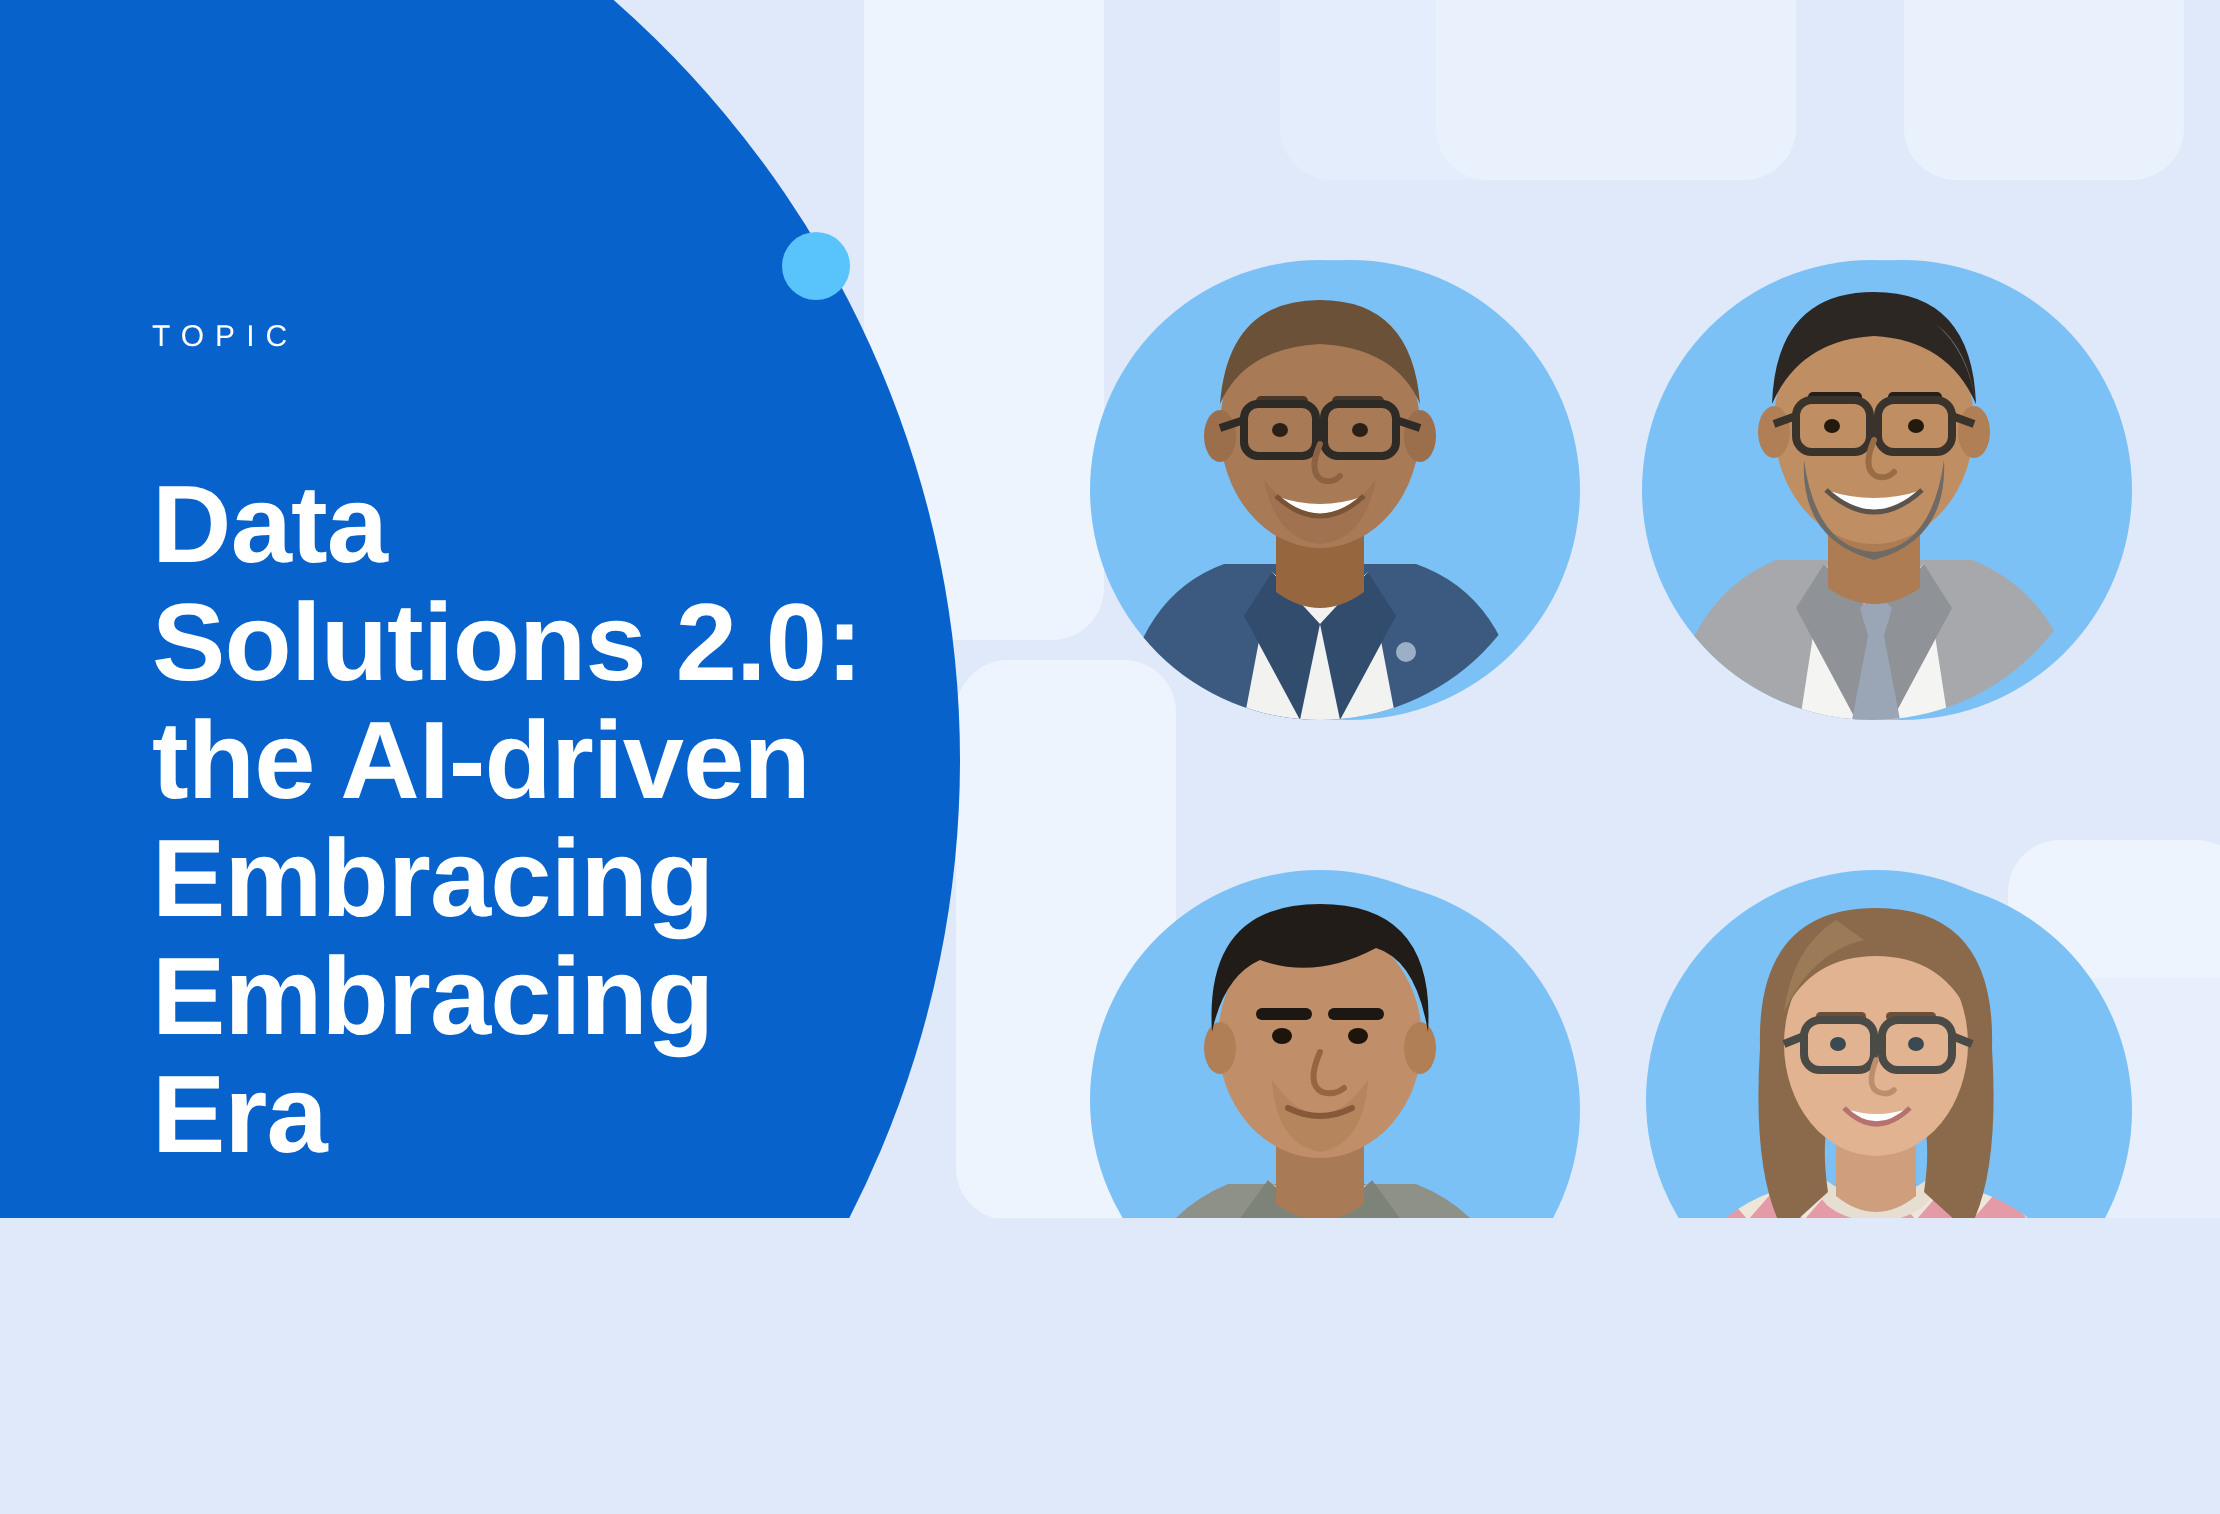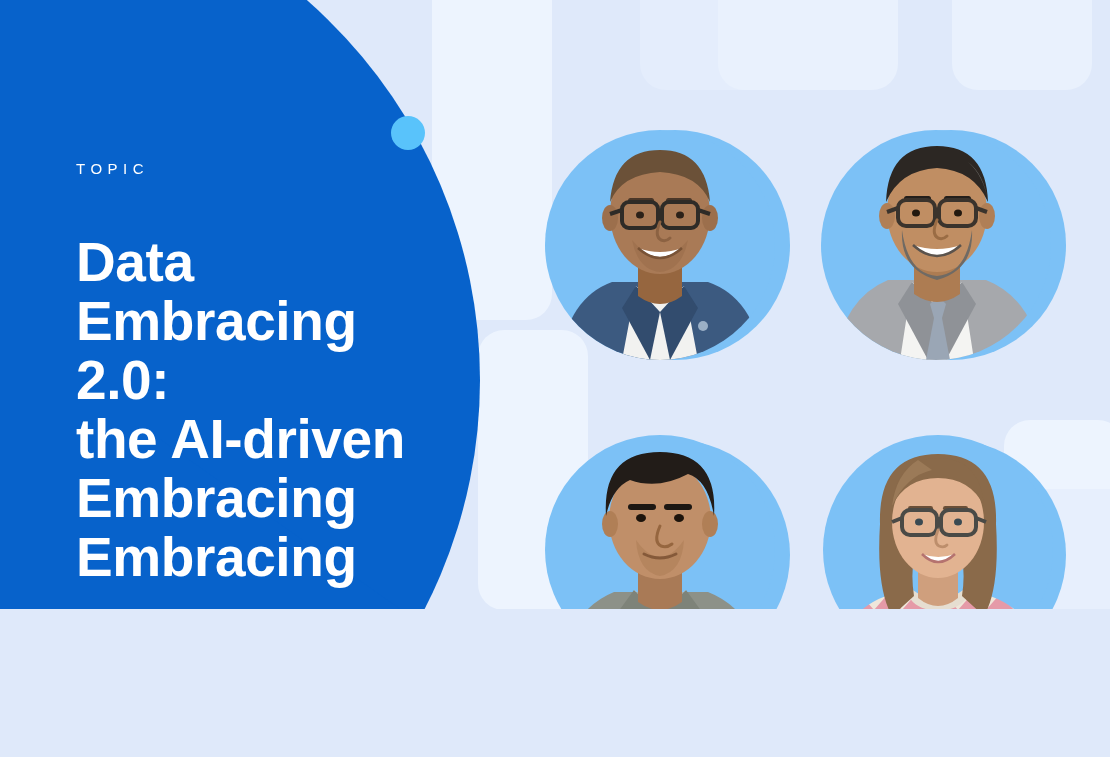--- a/index.html
+++ b/index.html
@@ -100,24 +100,25 @@
   <div class="blue-shape"></div>
   <div class="blue-foot"></div>
 
   <div class="dot dot-top"></div>
   <div class="dot dot-bottom"></div>
 
   <div class="text-block">
     <div class="eyebrow">TOPIC</div>
     <div class="headline">
       <div>Data</div>
-      <div>Embracing 2.0:</div>
+      <div>Solutions 2.0:</div>
       <div>the AI-driven</div>
       <div>Embracing</div>
       <div>Embracing</div>
+      <div>Era</div>
     </div>
   </div>
 
   <div class="portraits">
 
     <div class="portrait-cell p1">
       <div class="circle-bg"></div>
       <div class="photo">
         <svg viewBox="0 0 240 270">
           <defs>

